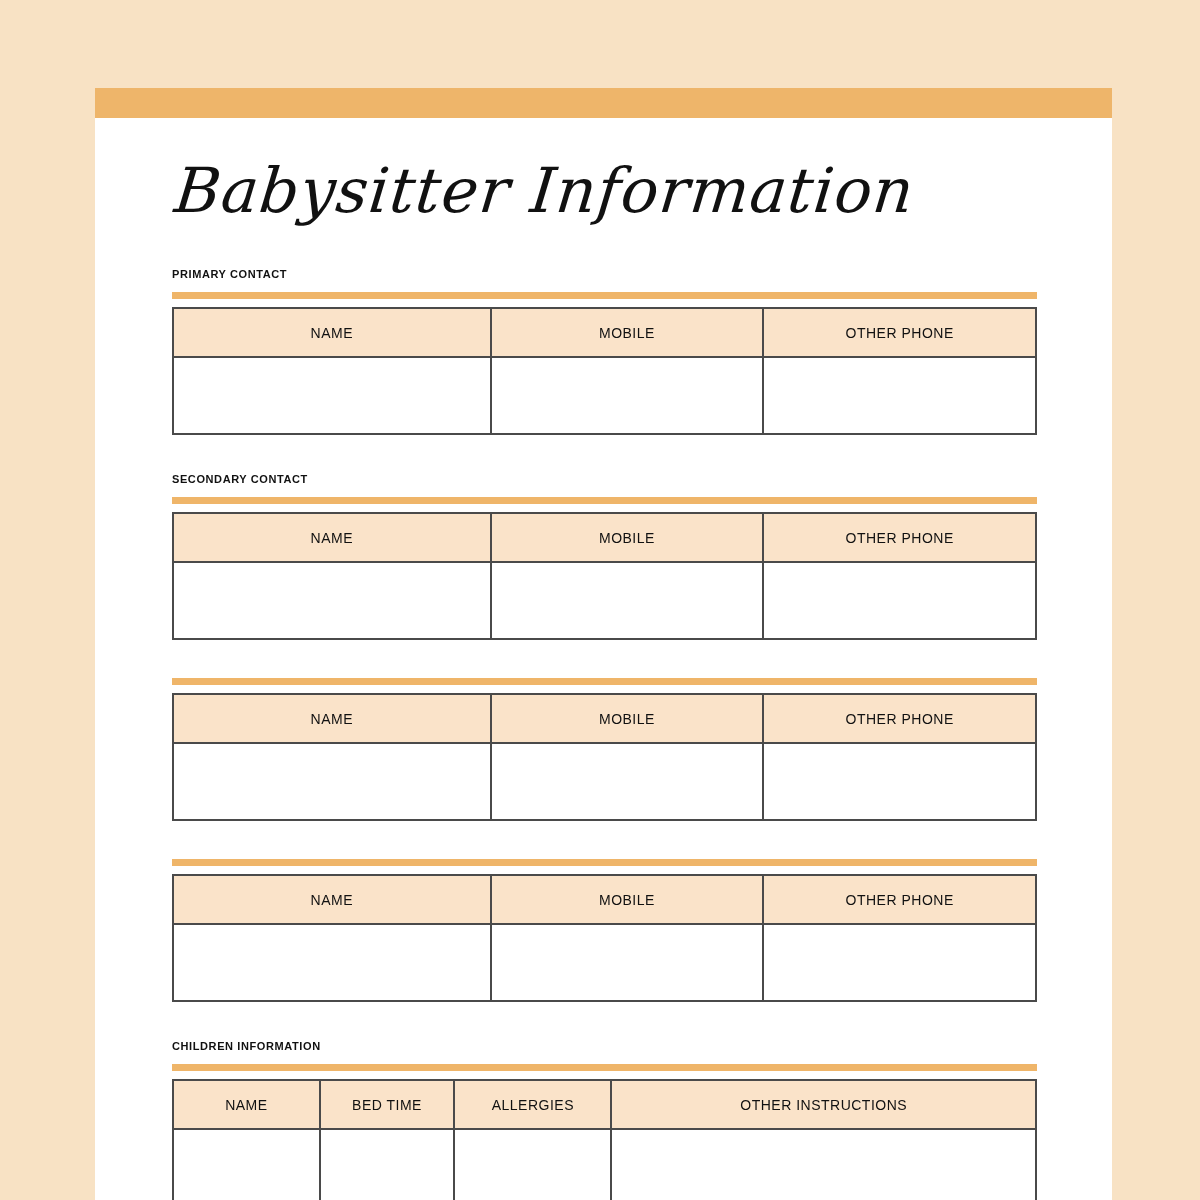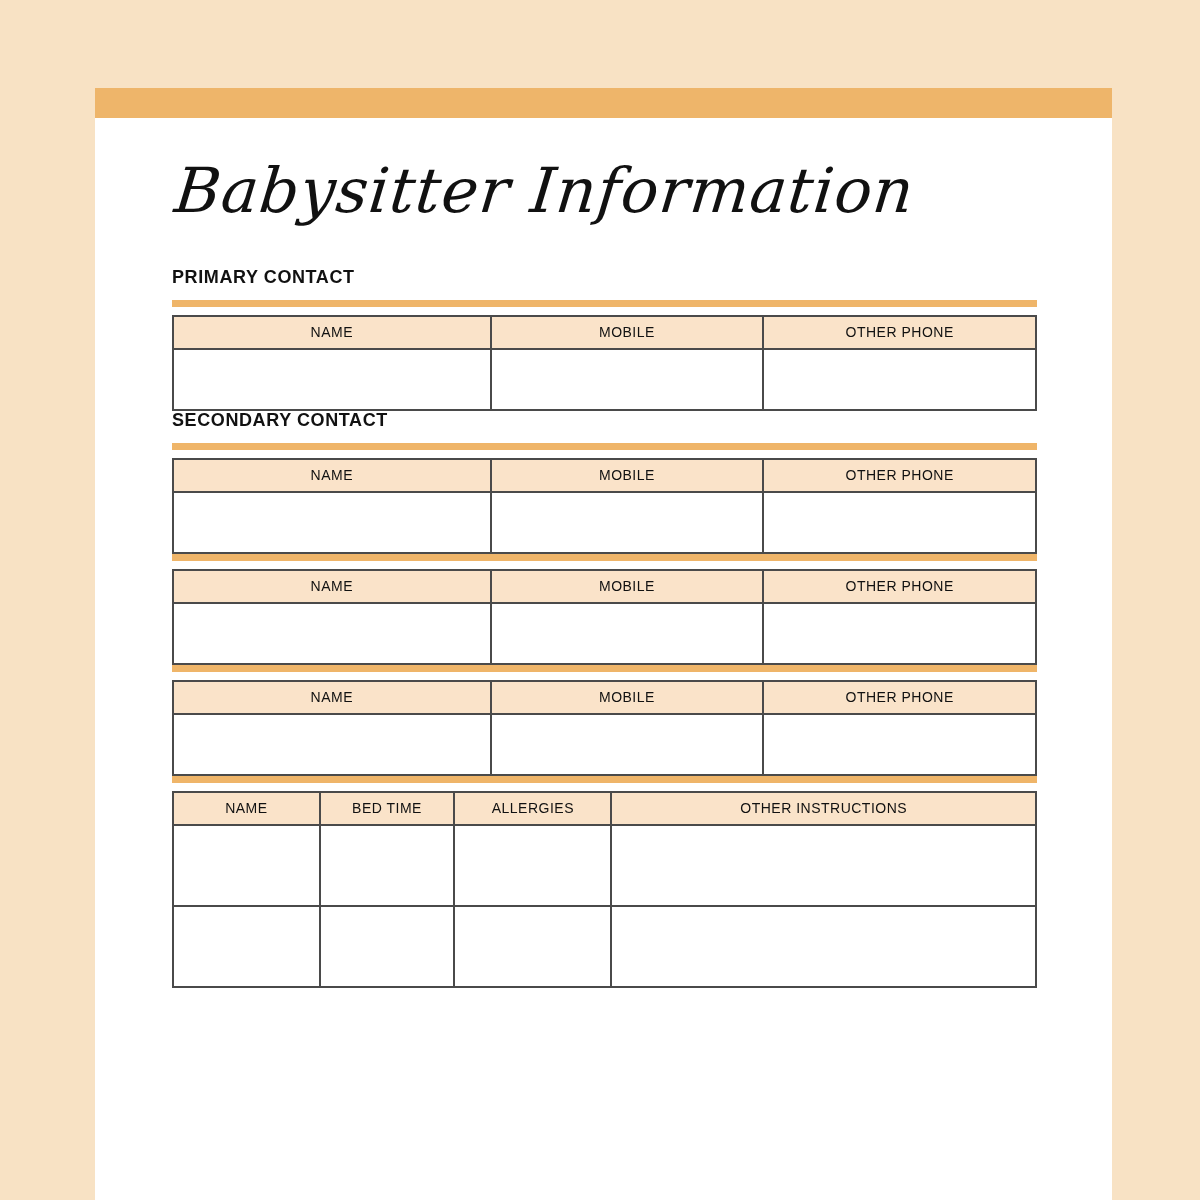--- a/index.html
+++ b/index.html
@@ -58,27 +58,28 @@
     letter-spacing: 1px;
     padding-top: 42px;
     padding-bottom: 0;
     white-space: nowrap;
     transform: skewX(-6deg);
     transform-origin: left bottom;
   }
 
   
   .section {
+    margin-top: 38px;
   }
   .section:first-of-type {
     margin-top: 46px;
   }
 
   .section-title {
-    font-size: 18px;
+    font-size: 11px;
     font-weight: 700;
     letter-spacing: 0.6px;
     color: #111111;
     text-transform: uppercase;
     margin: 0 0 12px 0;
     line-height: 1.1;
   }
 
   .section-rule {
     width: 100%;
@@ -89,21 +90,21 @@
 
   
   table.form-table {
     width: 100%;
     border-collapse: collapse;
     table-layout: fixed;
   }
   table.form-table th,
   table.form-table td {
     border: 2px solid #4a4a4a;
-    padding: 0;
+    padding: 8px;
   }
   table.form-table th {
     background: #fae3c9;
     height: 31px;
     font-size: 14px;
     font-weight: 400;
     letter-spacing: 0.5px;
     color: #111111;
     text-align: center;
     vertical-align: middle;
@@ -234,20 +235,21 @@
           <tr>
             <td></td>
             <td></td>
             <td></td>
           </tr>
         </tbody>
       </table>
     </section>
 
     <section class="section">
+      <div class="section-title">CHILDREN INFORMATION</div>
       <div class="section-rule"></div>
       <table class="form-table children-table">
         <colgroup>
           <col class="k-name">
             <col class="k-bedtime">
             <col class="k-allergy">
             <col class="k-instr">
         </colgroup>
         <thead>
           <tr>

